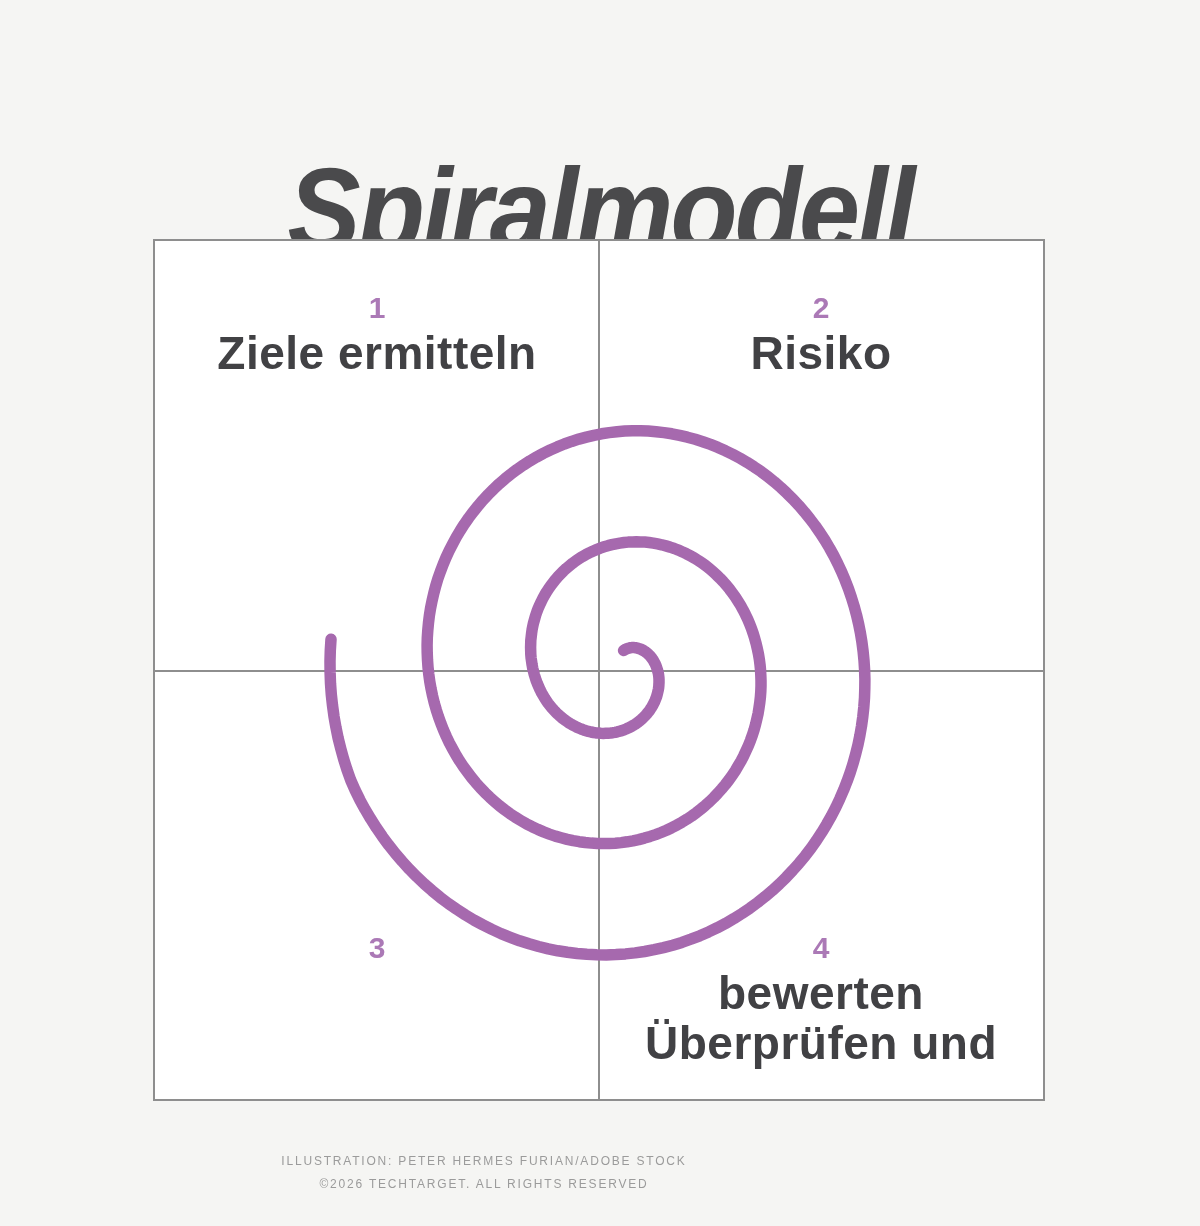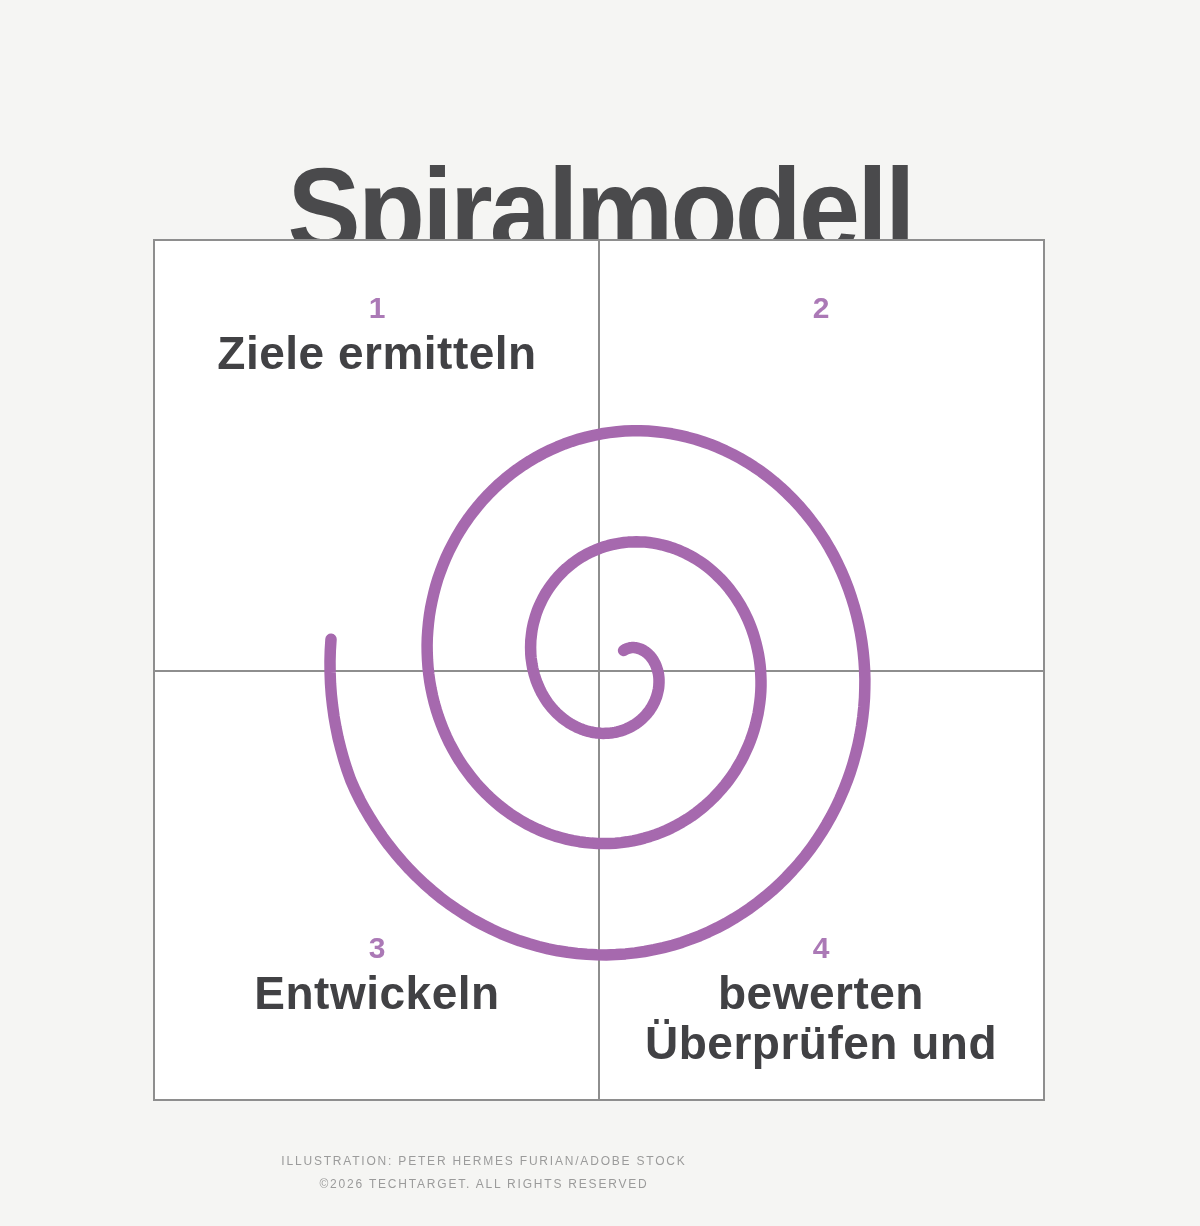--- a/index.html
+++ b/index.html
@@ -7,20 +7,21 @@
     width:1200px;height:1226px;
     background:var(--bg,#f5f5f3);
     font-family:"Liberation Sans",sans-serif;
     position:relative;overflow:hidden;
   }
   .title{
     position:absolute;top:72px;left:0;width:1200px;
     text-align:center;line-height:118px;
     font-size:118px;font-weight:700;letter-spacing:-3px;
     color:var(--title,#4a4a4c);
+    font-style:italic;
   }
   .title .squeeze{display:inline-block;transform:scaleX(0.93);transform-origin:50% 50%;}
   .board{
     position:absolute;left:153px;top:239px;width:892px;height:862px;
     background:var(--panel,#ffffff);
     border:2px solid var(--grid,#8e8e8e);
     box-sizing:border-box;
   }
   .divider-v{position:absolute;top:0;bottom:0;left:calc(50% - 1px);width:2px;background:var(--grid,#8e8e8e);}
   .divider-h{position:absolute;left:0;right:0;top:429px;height:2px;background:var(--grid,#8e8e8e);}
@@ -58,25 +59,25 @@
   <div class="divider-h"></div>
 
   <div class="quadrant q1">
     <div class="q-number">1</div>
     <div class="q-line">Ziele ermitteln</div>
     <div class="q-line"></div>
   </div>
 
   <div class="quadrant q2">
     <div class="q-number">2</div>
+    <div class="q-line">Risiko</div>
   </div>
 
   <div class="quadrant q3">
     <div class="q-number">3</div>
-    <div class="q-line">Entwickeln</div>
   </div>
 
   <div class="quadrant q4">
     <div class="q-number">4</div>
     <div class="q-line">bewerten</div>
     <div class="q-line">Überprüfen und</div>
   </div>
 </div>
 
 <svg class="spiral-layer" viewBox="0 0 1200 1226" xmlns="http://www.w3.org/2000/svg" aria-hidden="true">

